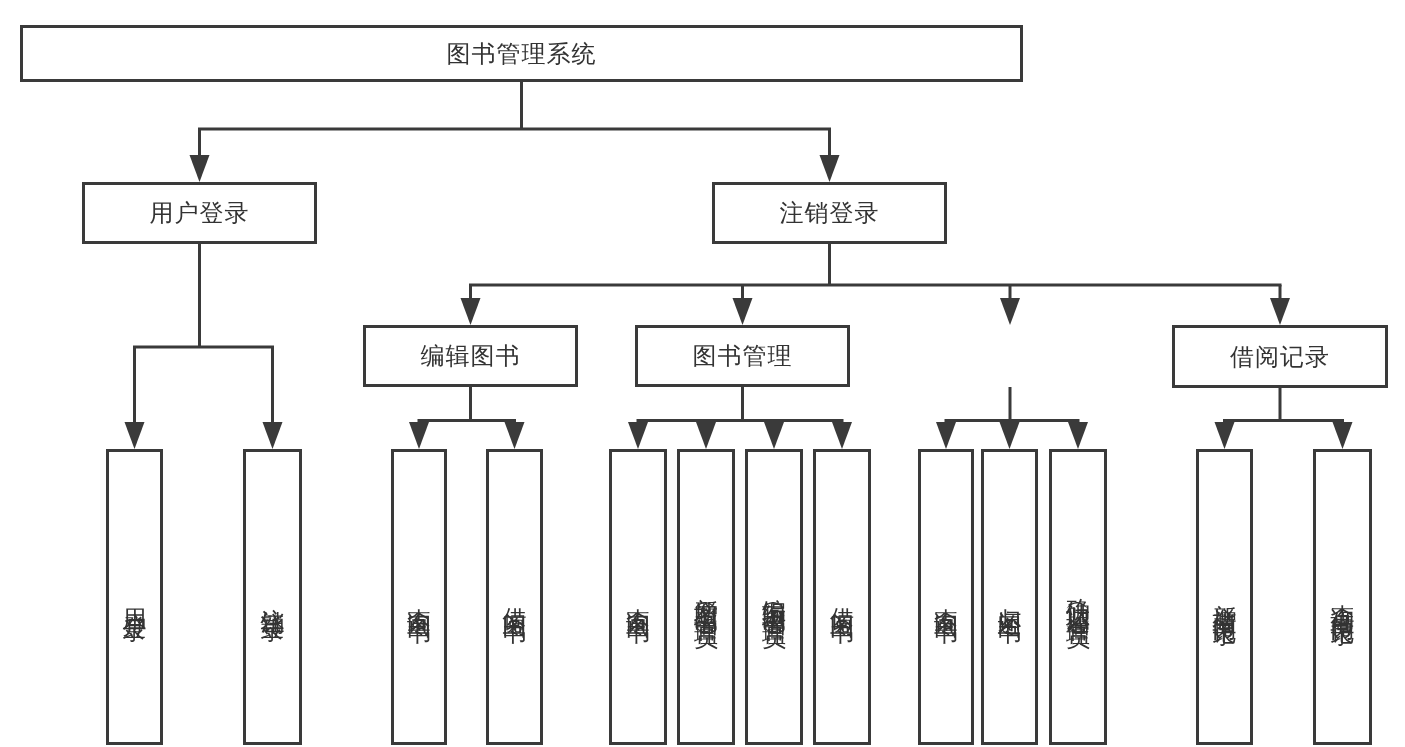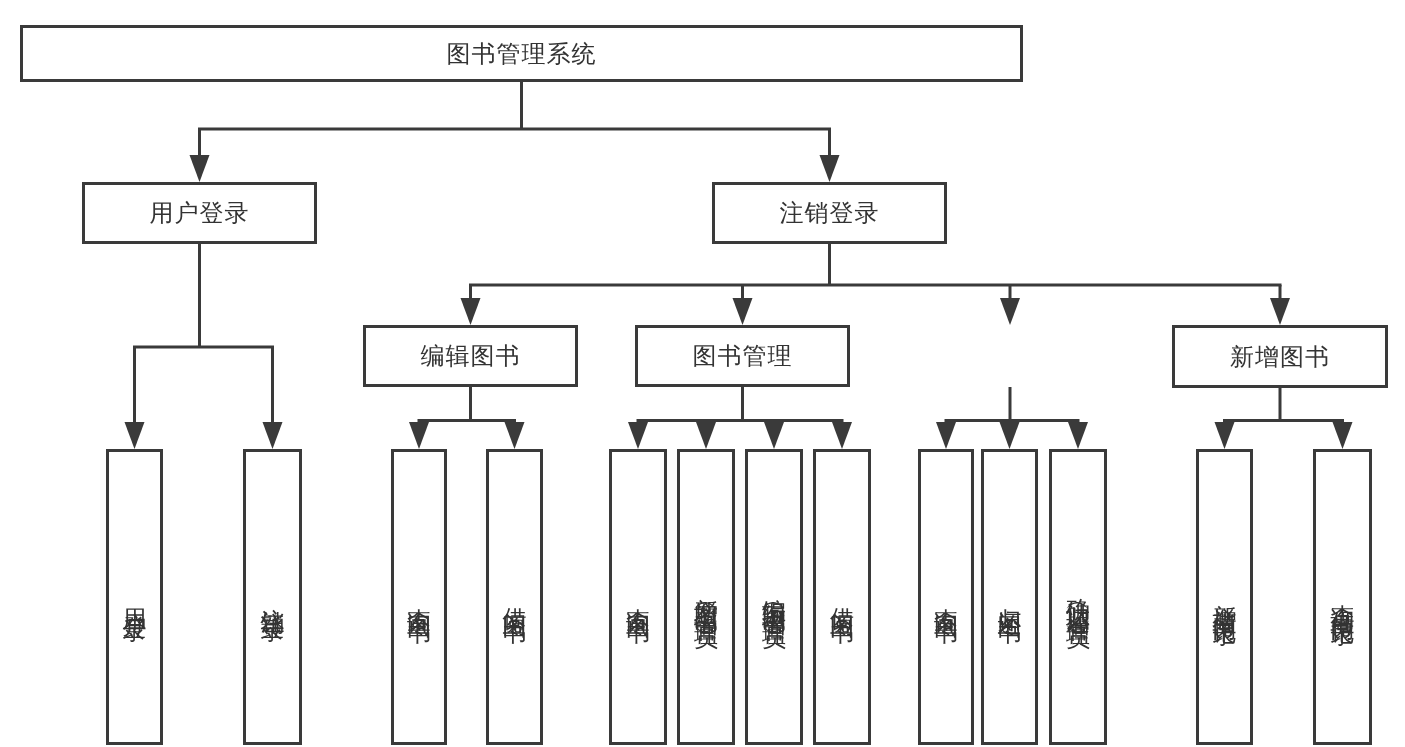--- a/index.html
+++ b/index.html
@@ -111,21 +111,21 @@
     </g>
   </svg>
 
   <div class="node h-node" style="left:20px; top:13px; width:1003px; height:57px;">图书管理系统</div>
 
   <div class="node h-node" style="left:82px; top:170px; width:235px; height:62px;">用户登录</div>
   <div class="node h-node" style="left:712px; top:170px; width:235px; height:62px;">注销登录</div>
 
   <div class="node h-node" style="left:363px; top:313px; width:215px; height:62px;">编辑图书</div>
   <div class="node h-node" style="left:635px; top:313px; width:215px; height:62px;">图书管理</div>
-  <div class="node h-node" style="left:1172px; top:313px; width:216px; height:63px;">新增图书</div>
+  <div class="node h-node" style="left:1172px; top:313px; width:216px; height:63px;">借阅记录</div>
 
   <div class="node v-node" style="left:106px; top:437px; width:57px; height:296px;">用户登录</div>
   <div class="node v-node" style="left:243px; top:437px; width:59px; height:296px;">注销登录</div>
 
   <div class="node v-node" style="left:391px; top:437px; width:56px; height:296px;">查询图书</div>
   <div class="node v-node" style="left:486px; top:437px; width:57px; height:296px;">借阅图书</div>
 
   <div class="node v-node" style="left:609px; top:437px; width:58px; height:296px;">查询图书</div>
   <div class="node v-node" style="left:677px; top:437px; width:58px; height:296px;">新增图书（管理员）</div>
   <div class="node v-node" style="left:745px; top:437px; width:58px; height:296px;">编辑图书（管理员）</div>

